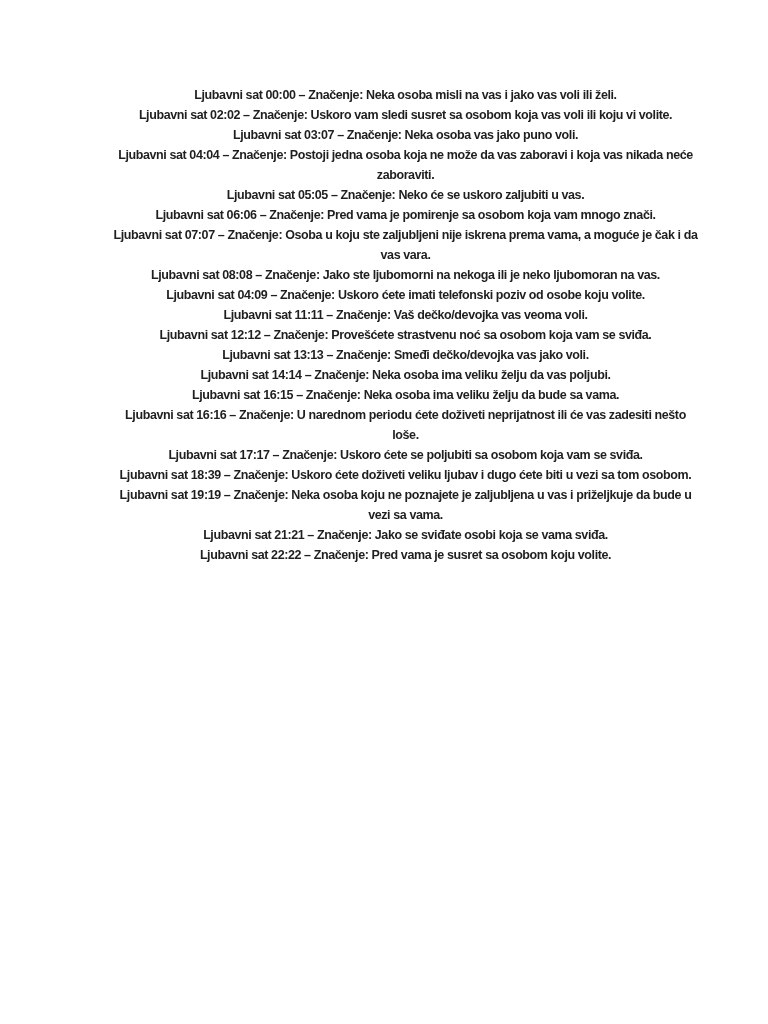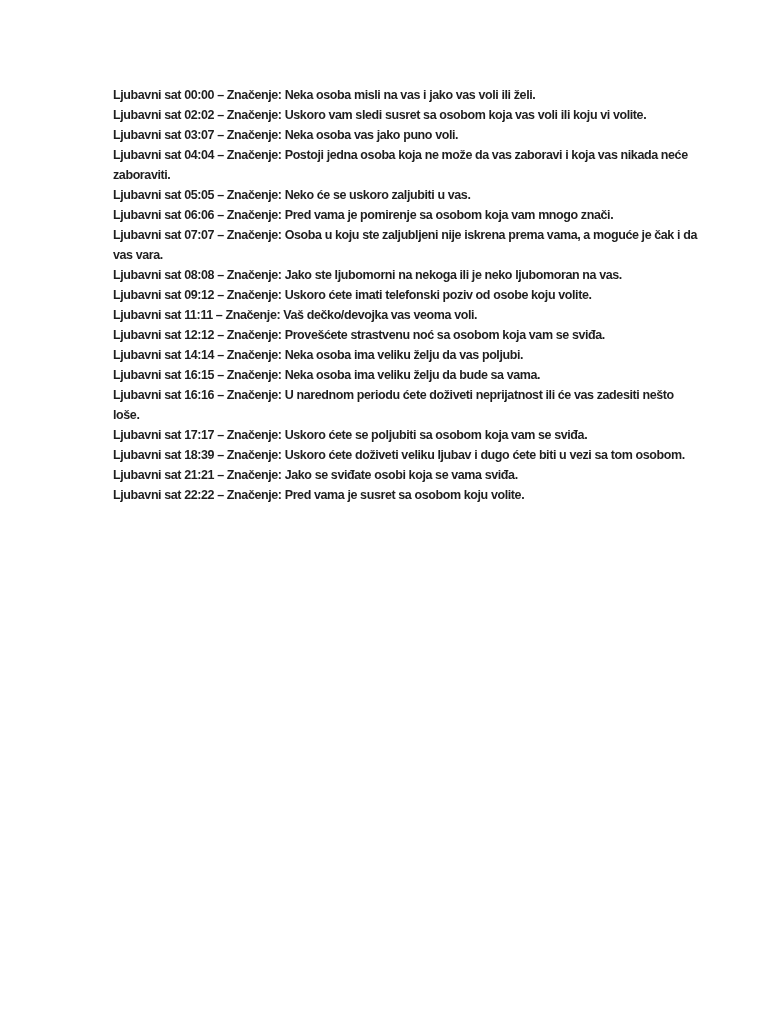--- a/index.html
+++ b/index.html
@@ -29,20 +29,21 @@
   }
   .entry {
     margin: 0;
     padding: 0;
     font-size: 12.5px;
     font-weight: 700;
     letter-spacing: -0.4px;
     line-height: 20px;
     color: #1f1f1f;
     font-family: "Liberation Sans", sans-serif;
+    text-align: center;
   }
 </style>
 </head>
 <body>
 
 <div class="page">
   <div class="content" id="entries-container">
 
   <p class="entry"><span>Ljubavni sat 00:00 – Značenje: Neka osoba misli na vas i jako vas voli ili želi.</span></p>
 
@@ -54,38 +55,40 @@
   <p class="entry"><span>Ljubavni sat 04:04 – Značenje: Postoji jedna osoba koja ne može da vas zaboravi i koja vas nikada neće zaboraviti.</span></p>
 
   <p class="entry"><span>Ljubavni sat 05:05 – Značenje: Neko će se uskoro zaljubiti u vas.</span></p>
 
   <p class="entry"><span>Ljubavni sat 06:06 – Značenje: Pred vama je pomirenje sa osobom koja vam mnogo znači.</span></p>
 
   <p class="entry"><span>Ljubavni sat 07:07 – Značenje: Osoba u koju ste zaljubljeni nije iskrena prema vama, a moguće je čak i da vas vara.</span></p>
 
   <p class="entry"><span>Ljubavni sat 08:08 – Značenje: Jako ste ljubomorni na nekoga ili je neko ljubomoran na vas.</span></p>
 
-  <p class="entry"><span>Ljubavni sat 09:12 – Značenje: Uskoro ćete imati telefonski poziv od osobe koju volite.</span></p>
+  <p class="entry"><span>Ljubavni sat 04:09 – Značenje: Uskoro ćete imati telefonski poziv od osobe koju volite.</span></p>
 
 
   <p class="entry"><span>Ljubavni sat 11:11 – Značenje: Vaš dečko/devojka vas veoma voli.</span></p>
 
   <p class="entry"><span>Ljubavni sat 12:12 – Značenje: Provešćete strastvenu noć sa osobom koja vam se sviđa.</span></p>
 
+  <p class="entry"><span>Ljubavni sat 13:13 – Značenje: Smeđi dečko/devojka vas jako voli.</span></p>
 
   <p class="entry"><span>Ljubavni sat 14:14 – Značenje: Neka osoba ima veliku želju da vas poljubi.</span></p>
 
   <p class="entry"><span>Ljubavni sat 16:15 – Značenje: Neka osoba ima veliku želju da bude sa vama.</span></p>
 
   <p class="entry"><span>Ljubavni sat 16:16 – Značenje: U narednom periodu ćete doživeti neprijatnost ili će vas zadesiti nešto loše.</span></p>
 
   <p class="entry"><span>Ljubavni sat 17:17 – Značenje: Uskoro ćete se poljubiti sa osobom koja vam se sviđa.</span></p>
 
   <p class="entry"><span>Ljubavni sat 18:39 – Značenje: Uskoro ćete doživeti veliku ljubav i dugo ćete biti u vezi sa tom osobom.</span></p>
 
+  <p class="entry"><span>Ljubavni sat 19:19 – Značenje: Neka osoba koju ne poznajete je zaljubljena u vas i priželjkuje da bude u vezi sa vama.</span></p>
 
 
   <p class="entry"><span>Ljubavni sat 21:21 – Značenje: Jako se sviđate osobi koja se vama sviđa.</span></p>
 
   <p class="entry"><span>Ljubavni sat 22:22 – Značenje: Pred vama je susret sa osobom koju volite.</span></p>
 
 </div>
 </div>
 
 </body></html>

